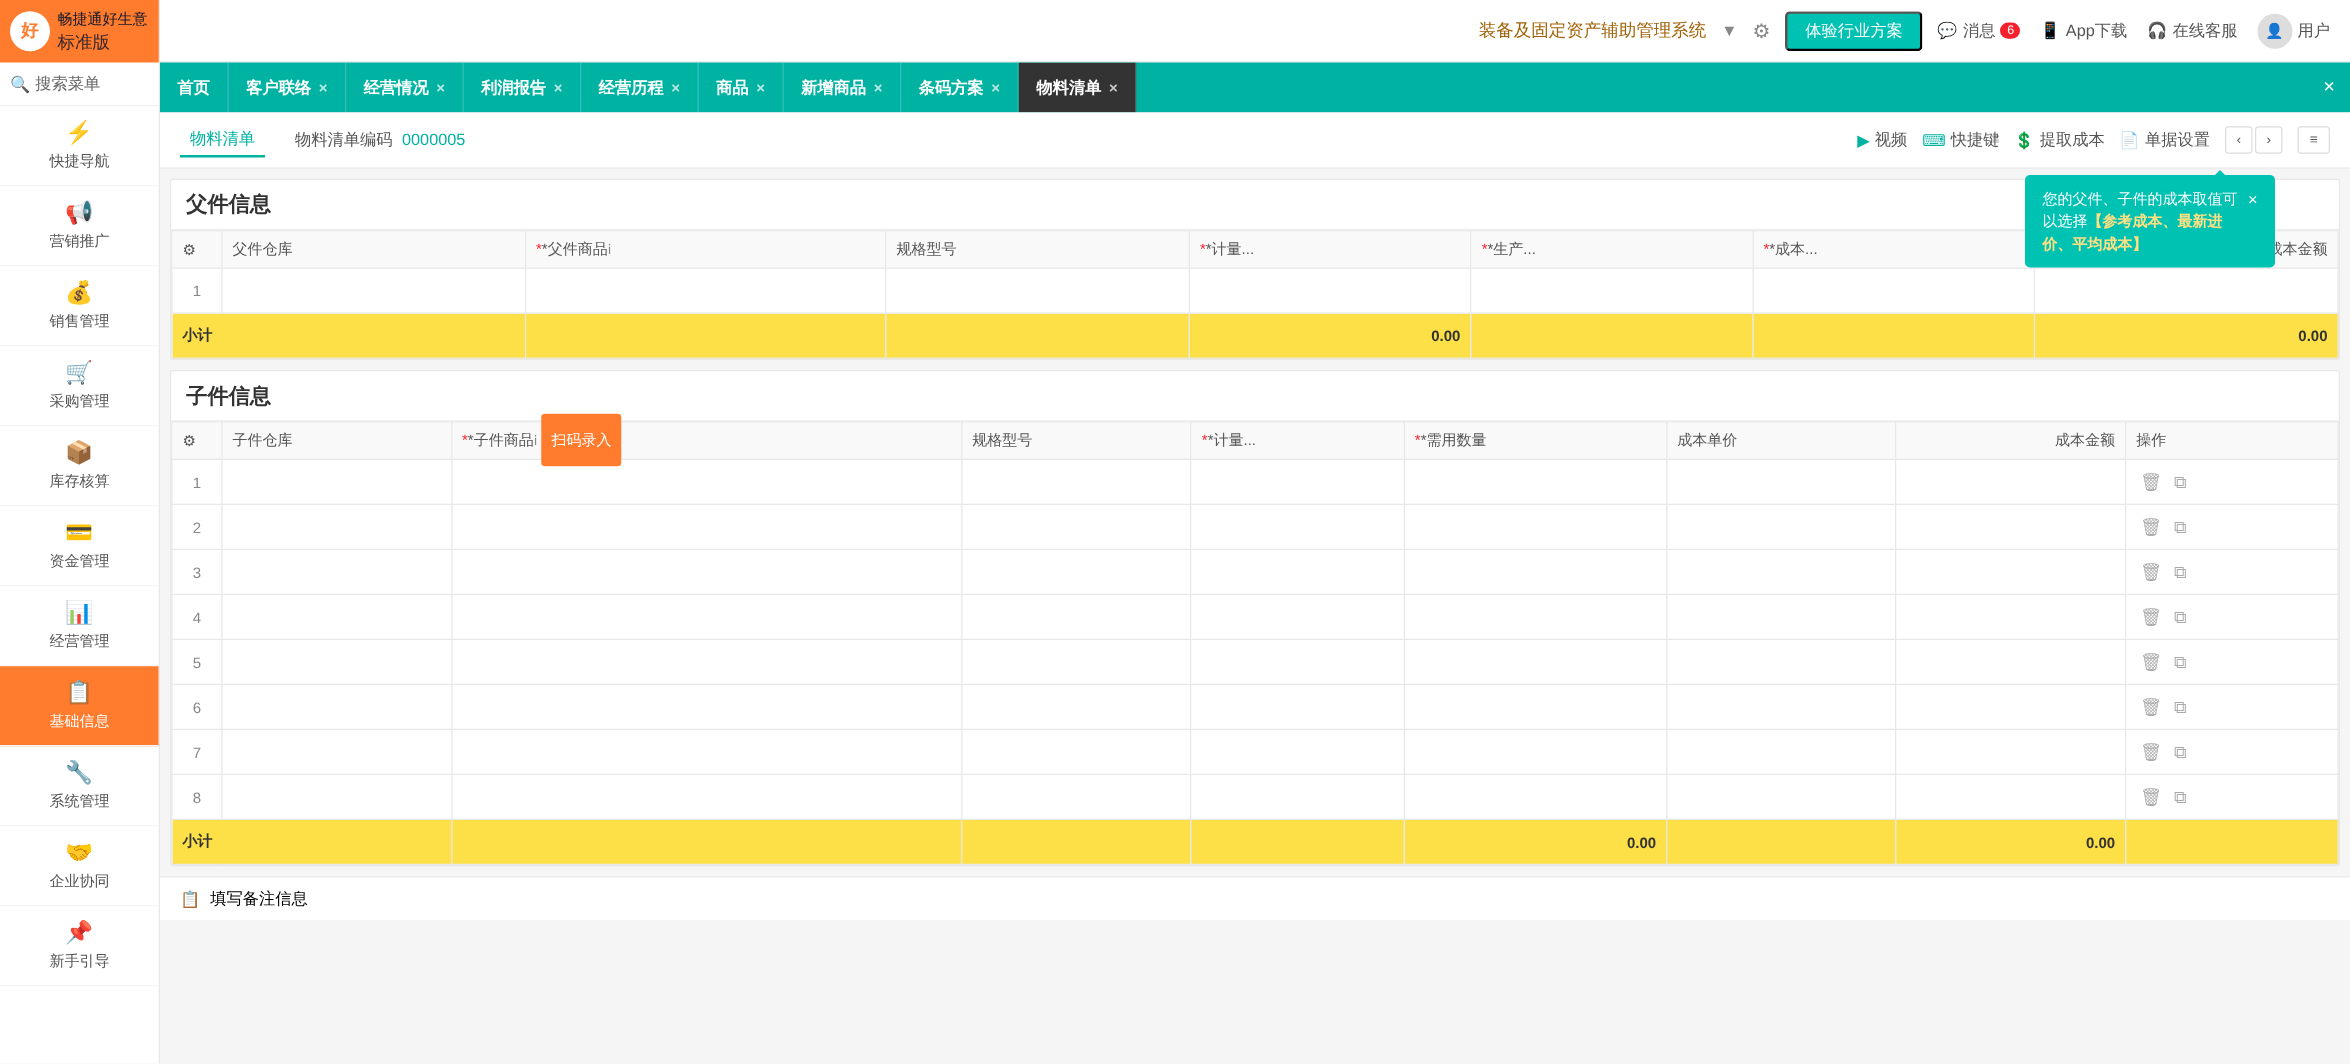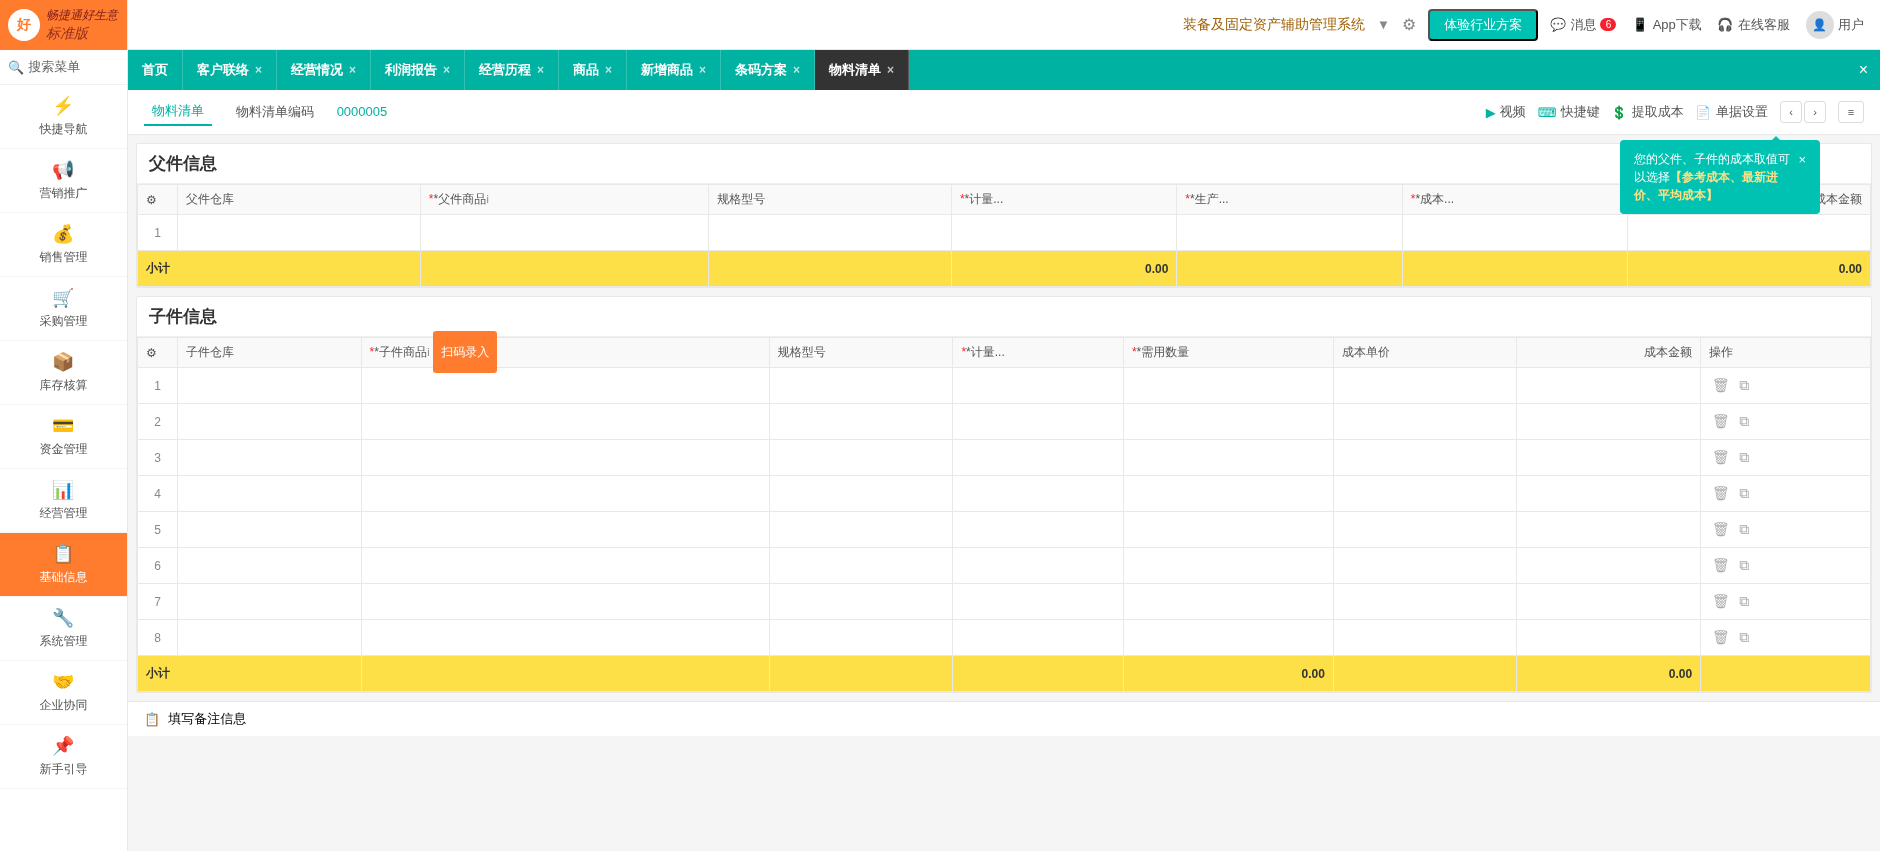--- a/index.html
+++ b/index.html
@@ -29,21 +29,21 @@
       background: #fff;
       border-radius: 50%;
       display: flex;
       align-items: center;
       justify-content: center;
       color: #ff7b2e;
       font-weight: bold;
       font-size: 14px;
       flex-shrink: 0;
     }
-    .sidebar-logo-text { font-size: 12px; line-height: 1.3; color: #7f1d1d; font-style: italic; }
+    .sidebar-logo-text { font-size: 12px; line-height: 1.3; color: #0f172a; }
     .sidebar-search {
       padding: 8px;
       border-bottom: 1px solid #f0f0f0;
       display: flex;
       align-items: center;
       gap: 4px;
       color: #666;
       cursor: pointer;
     }
     .sidebar-nav { flex: 1; overflow-y: auto; }
@@ -353,21 +353,21 @@
     </div>
     <div class="nav-close-all">×</div>
   </div>
 
   <div class="content">
 
     <div class="sub-header">
       <div class="sub-header-tab active">物料清单</div>
       <div class="sub-header-tab">
         <span>物料清单编码</span>
-        <span style="margin-left:19px;color:#00b2a2;">0000005</span>
+        <span style="margin-left:4px;color:#00b2a2;">0000005</span>
       </div>
       <div class="sub-header-actions">
         <div class="sub-header-action">
           <span class="icon">▶</span>
           <span>视频</span>
         </div>
         <div class="sub-header-action">
           <span class="icon">⌨</span>
           <span>快捷键</span>
         </div>

